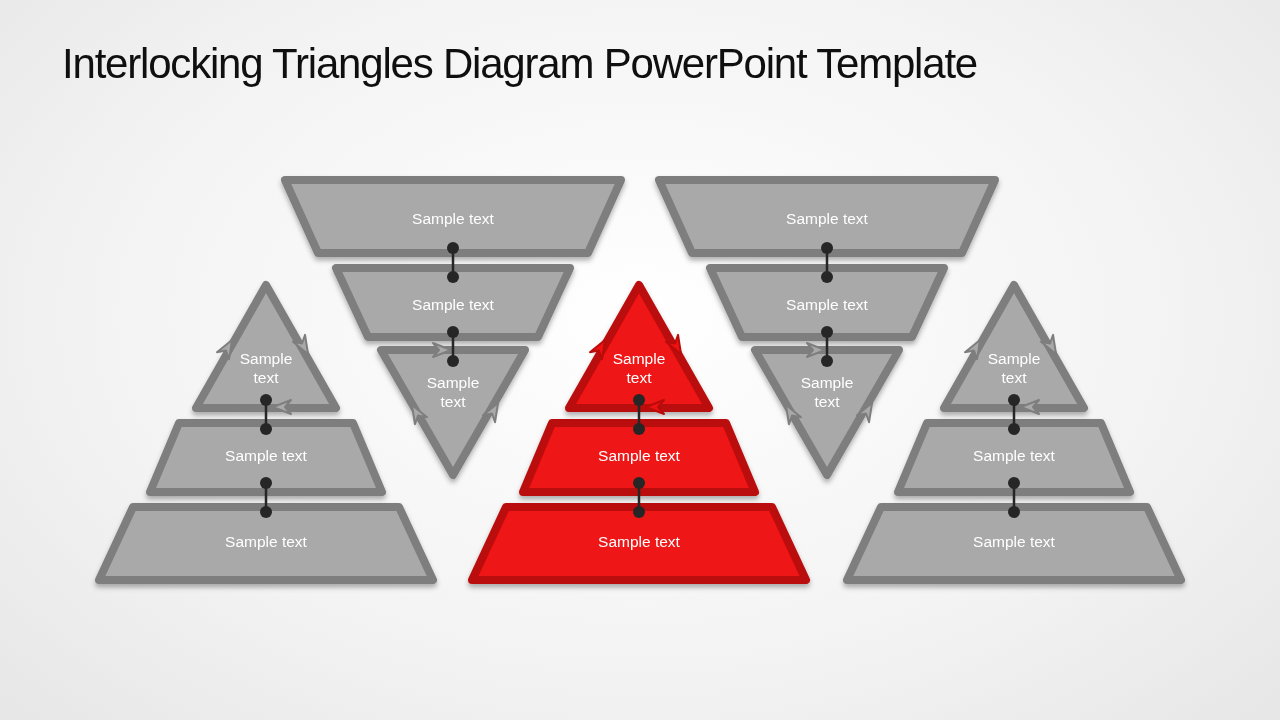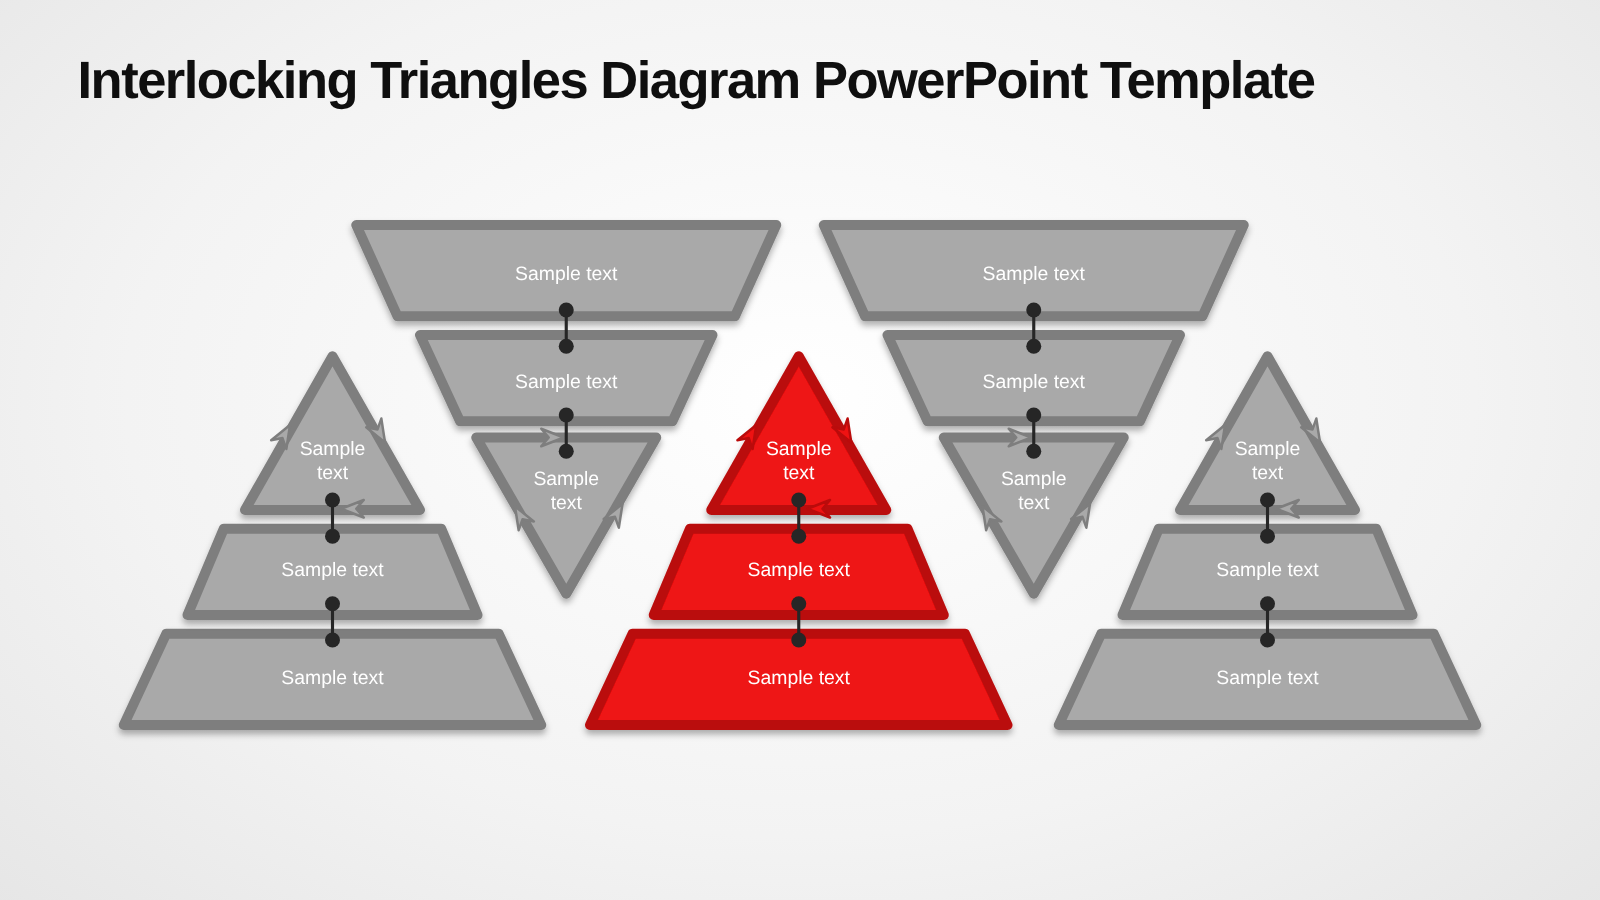--- a/index.html
+++ b/index.html
@@ -4,21 +4,21 @@
 <style>
   html,body{margin:0;padding:0;}
   body{
     width:1280px;height:720px;overflow:hidden;position:relative;
     font-family:"Liberation Sans",sans-serif;
     background:radial-gradient(ellipse 980px 640px at 50% 44%,
       var(--background_center,#ffffff) 0%, #f3f3f3 55%, var(--background_edge,#e3e3e3) 100%);
   }
   .title{
     position:absolute;left:62px;top:40px;width:1150px;
-    font-size:42px;font-weight:700;letter-spacing:-1.2px;line-height:1.15;
+    font-size:42px;font-weight:400;letter-spacing:-1.2px;line-height:1.15;
     color:var(--title_text,#0f0f0f);white-space:nowrap;
   }
   svg.diagram{position:absolute;left:0;top:0;}
   .shape{stroke-width:8;stroke-linejoin:round;stroke-linecap:round;}
   .gray{fill:var(--gray_fill,#a9a9a9);stroke:var(--gray_border,#7e7e7e);}
   .red{fill:var(--red_fill,#ee1212);stroke:var(--red_border,#ba0b0b);}
   .arr{stroke-width:2;stroke-linejoin:round;}
   .arr-gray{fill:var(--gray_fill,#a9a9a9);stroke:var(--gray_border,#7e7e7e);}
   .arr-red{fill:var(--red_fill,#ee1212);stroke:var(--red_border,#ba0b0b);}
   #conn line{stroke:var(--connector,#262626);stroke-width:2.5px;}

